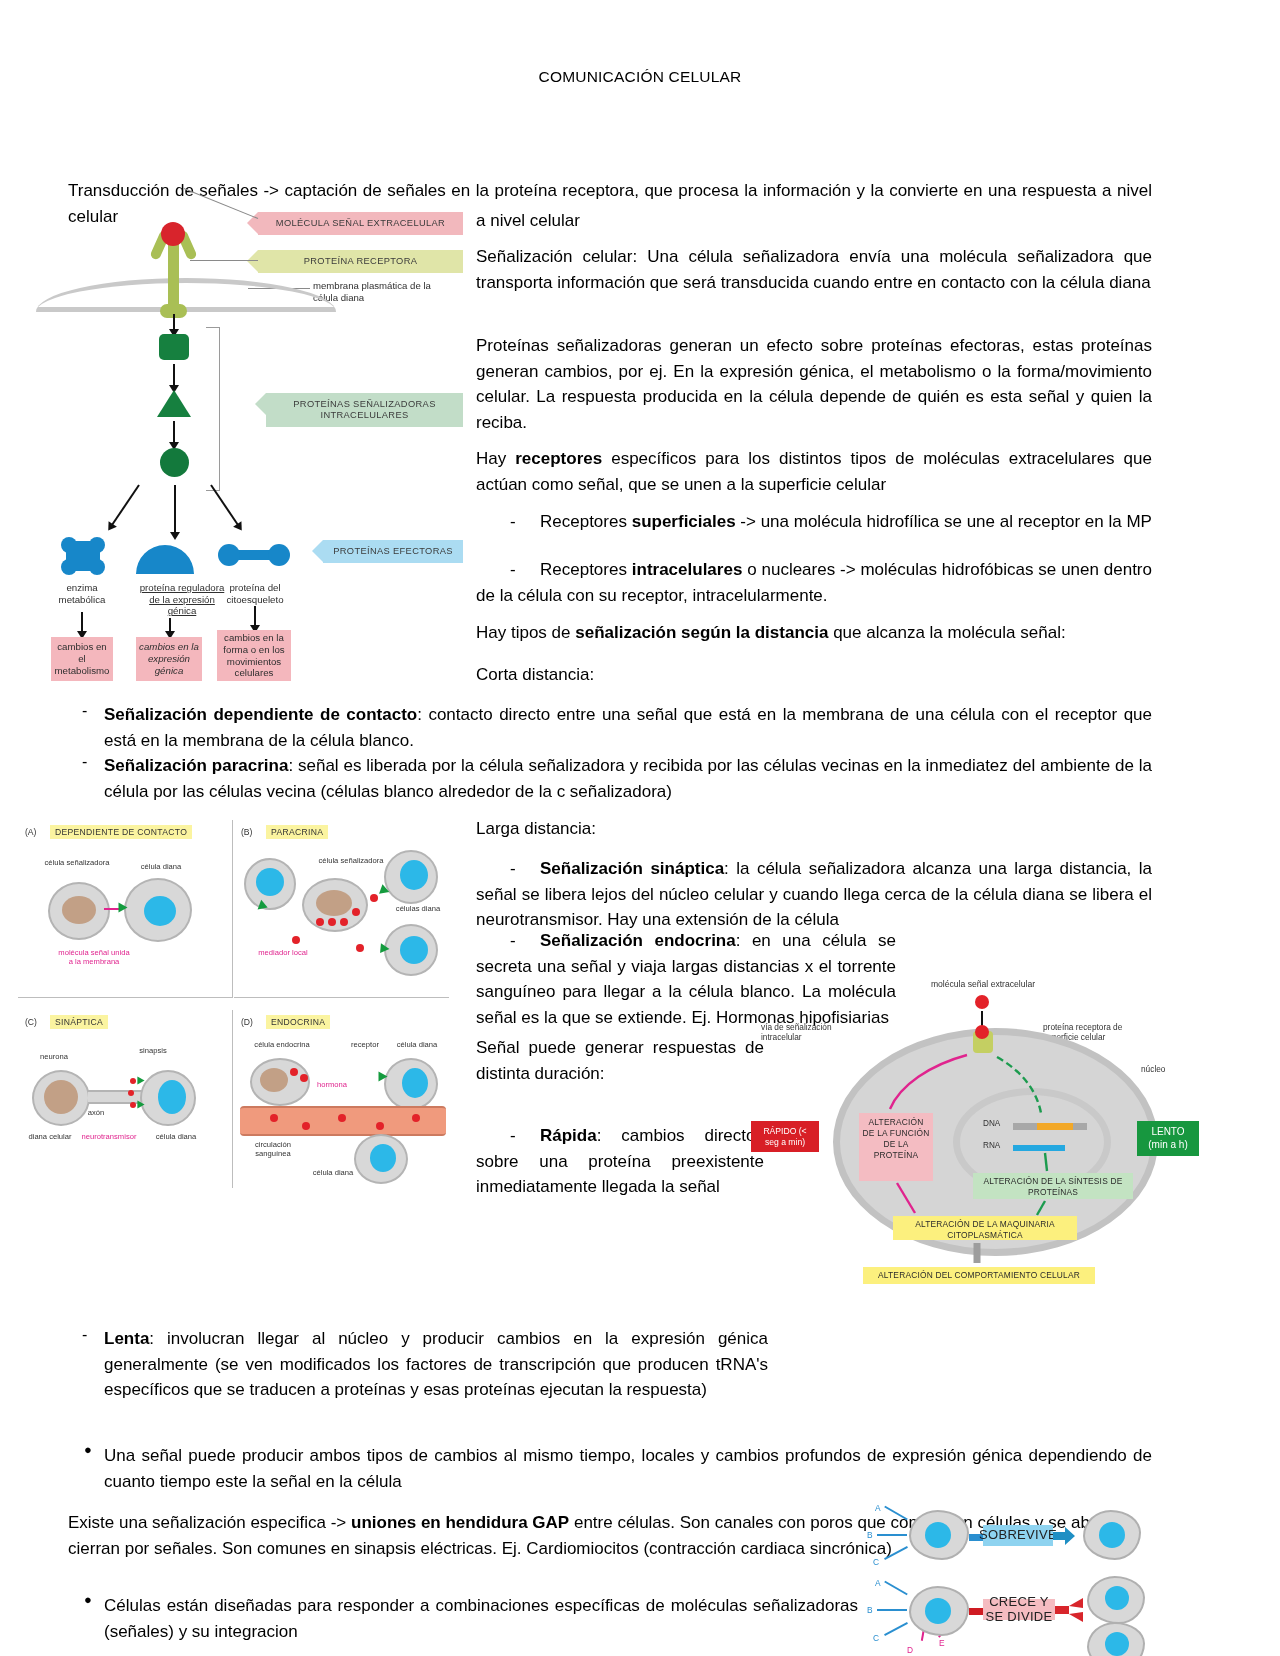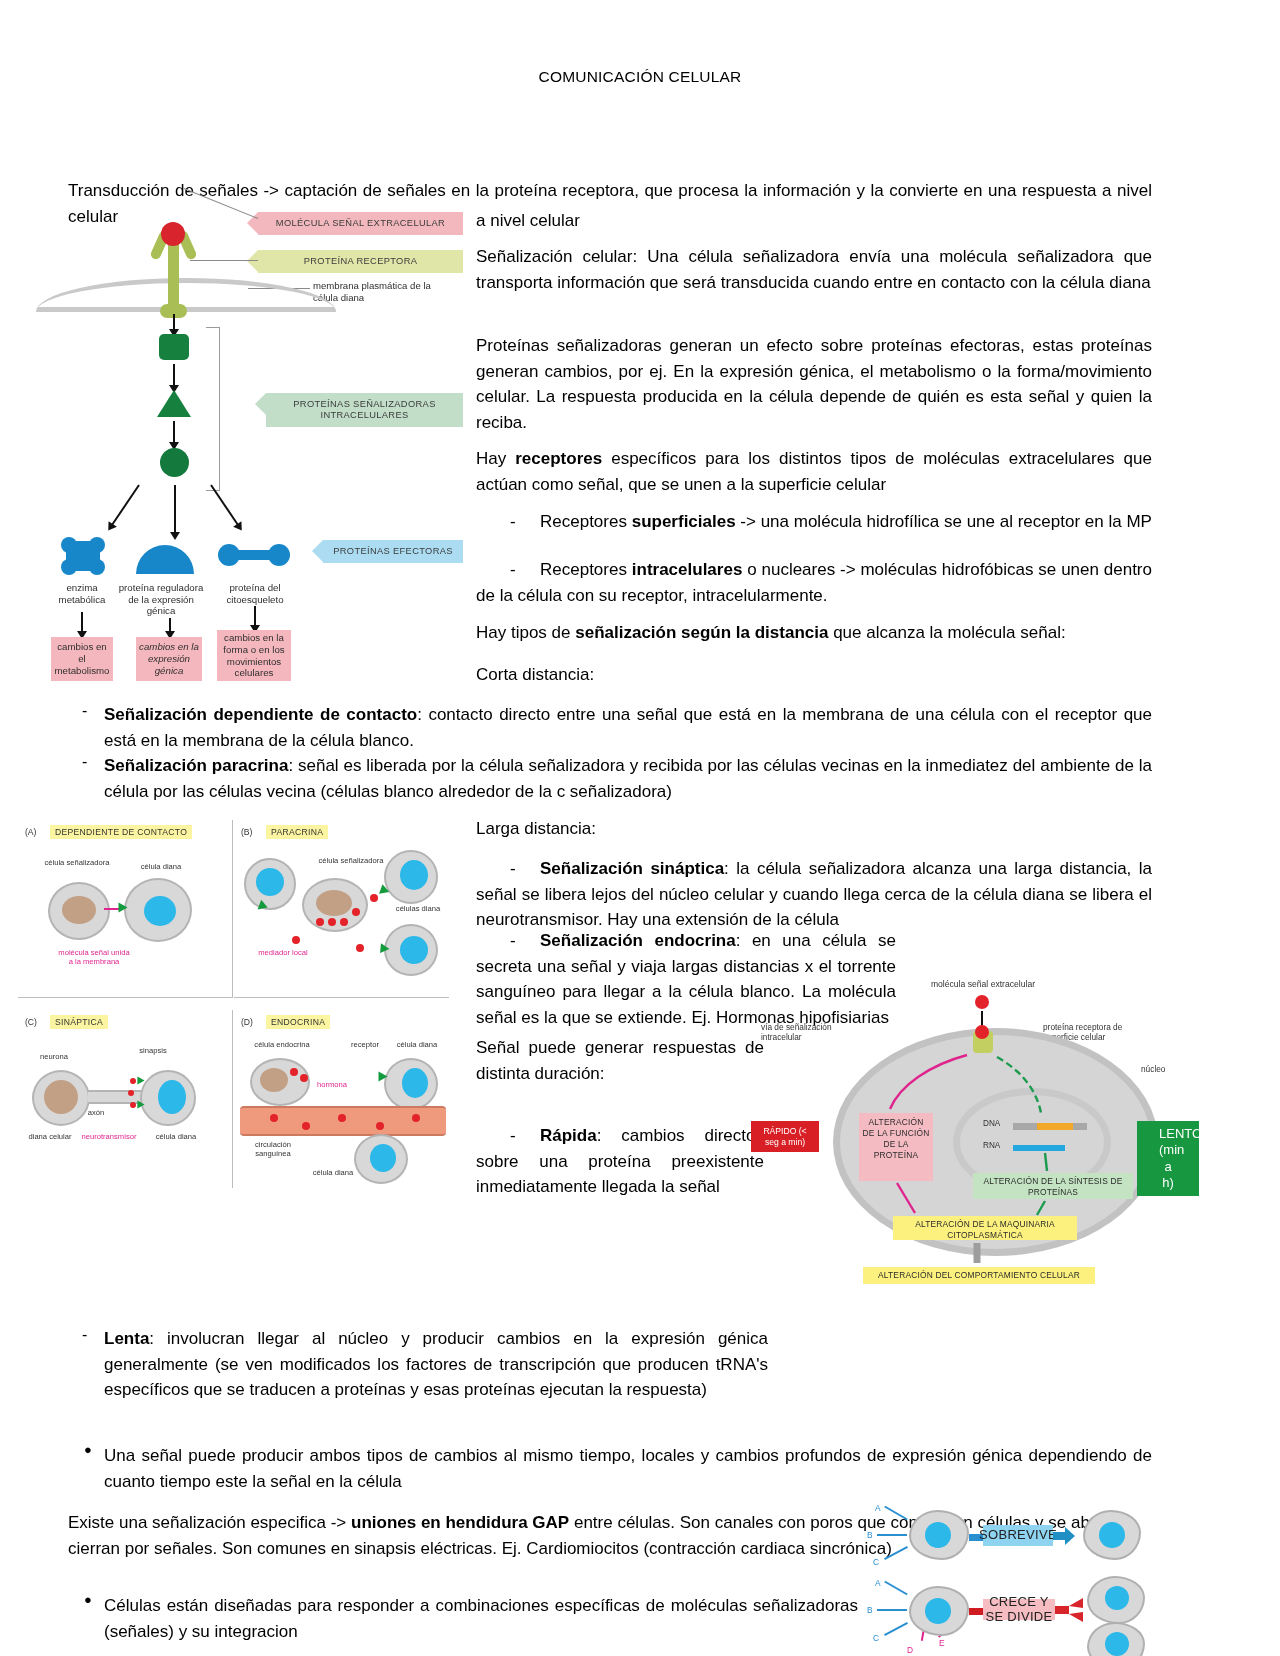--- a/index.html
+++ b/index.html
@@ -141,21 +141,21 @@
   .nucleus-out{
     position:absolute; left:208px; top:115px; width:158px; height:108px;
     border:7px solid #c9c9c9; border-radius:50%; background:#d5d5d5;
   }
   .tag-red{
     position:absolute; background:#d81f26; color:#fff;
     font-size:8.6px; text-align:center; line-height:1.25; padding:5px 6px;
   }
   .tag-green{
     position:absolute; background:#17973f; color:#fff;
-    font-size:13px; text-align:center; line-height:1.25; padding:5px 22px;
+    font-size:10px; text-align:center; line-height:1.25; padding:5px 6px;
   }
   .boxpink{ position:absolute; background:#f4bcc2; color:#2b2b2b;
             font-size:8.4px; text-align:center; line-height:1.3; padding:4px 3px; letter-spacing:.2px;}
   .boxgreen{ position:absolute; background:#c3e3c2; color:#2b2b2b;
             font-size:8.4px; text-align:center; line-height:1.3; padding:3px 4px; letter-spacing:.2px;}
   .boxyellow{ position:absolute; background:#fcf07e; color:#2b2b2b;
             font-size:8.4px; text-align:center; line-height:1.3; padding:3px 4px; letter-spacing:.2px;}
 
   
   #fig4 { left:865px; top:1432px; width:320px; height:230px; }
@@ -235,21 +235,21 @@
     <svg class="eff" style="left:116px; top:336px;" width="62" height="40" viewBox="0 0 62 40">
       <path d="M2 38 A29 29 0 0 1 60 38 Z" fill="#1787c9"></path>
     </svg>
     <svg class="eff" style="left:200px; top:340px;" width="72" height="30" viewBox="0 0 72 30">
       <rect x="10" y="10" width="52" height="10" fill="#1787c9"></rect>
       <circle cx="11" cy="15" r="11" fill="#1787c9"></circle>
         <circle cx="61" cy="15" r="11" fill="#1787c9"></circle>
     </svg>
 
     <div class="eff-label" style="left:26px; top:382px; width:76px;">enzima metabólica</div>
-    <div class="eff-label" style="left:97px; top:382px; width:92px;">proteína reguladora de la expresión génica</div>
+    <div class="eff-label" style="left:118px; top:382px; width:92px;text-decoration:underline;">proteína reguladora de la expresión génica</div>
     <div class="eff-label" style="left:199px; top:382px; width:76px;">proteína del citoesqueleto</div>
 
     <div class="arrow-v" style="left:63px; top:412px; height:20px;"></div>
     <div class="arrow-v" style="left:151px; top:418px; height:14px;"></div>
     <div class="arrow-v" style="left:236px; top:406px; height:20px;"></div>
 
     <div class="pinkbox" style="left:33px; top:437px; width:62px; height:44px;">cambios en el metabolismo</div>
     <div class="pinkbox" style="left:118px; top:437px; width:66px; height:44px;font-style:italic;">cambios en la expresión génica</div>
     <div class="pinkbox" style="left:199px; top:430px; width:74px; height:51px;">cambios en la forma o en los movimientos celulares</div>
   </div>

